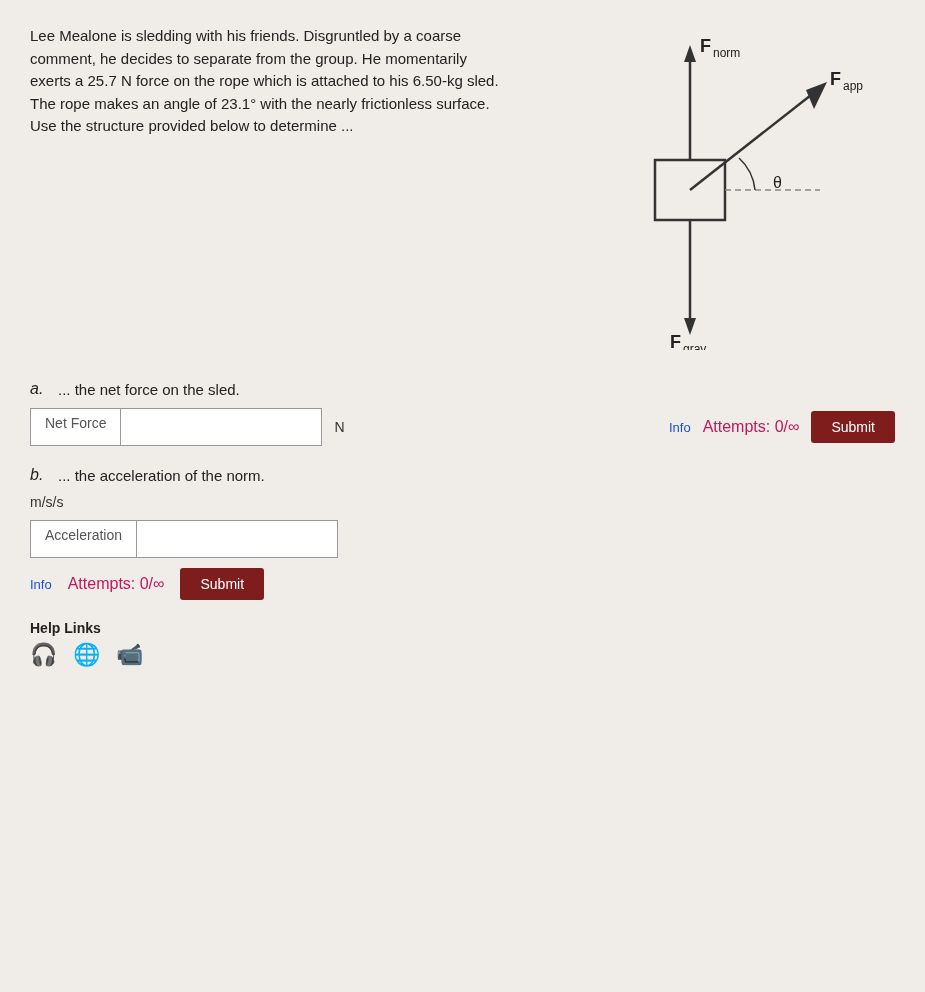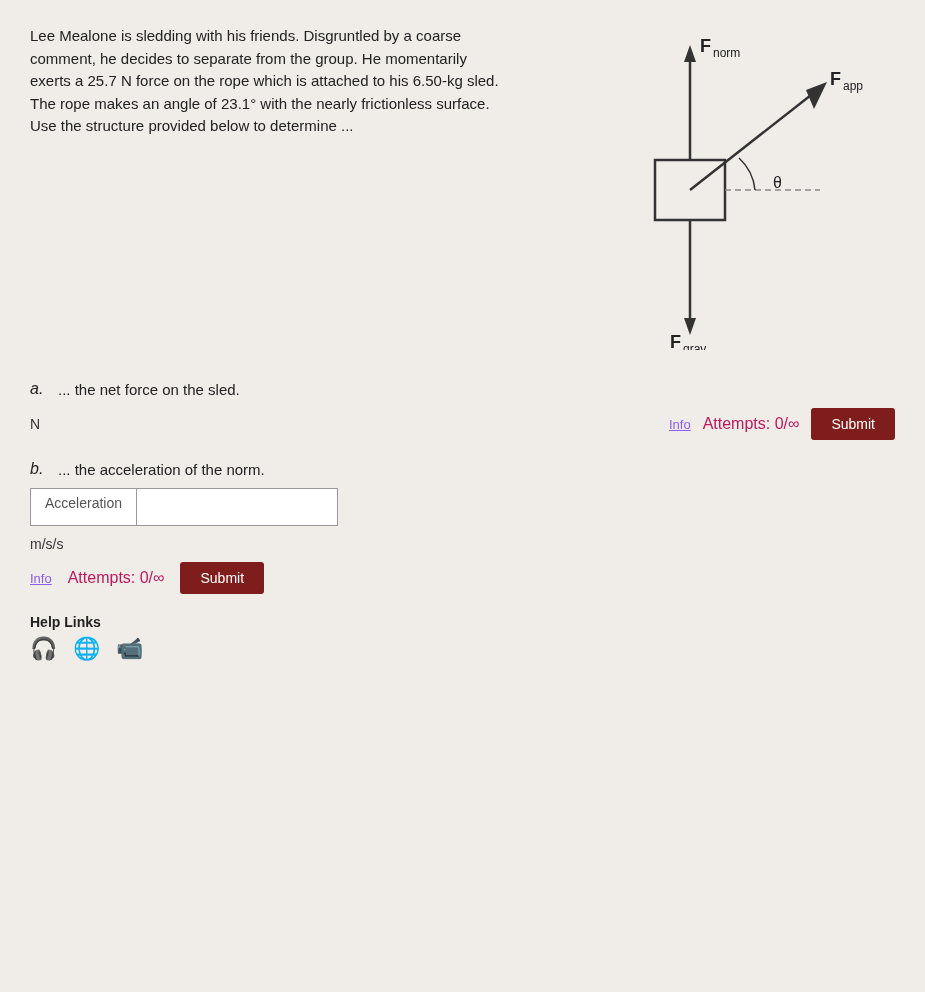--- a/index.html
+++ b/index.html
@@ -72,22 +72,21 @@
       outline: none;
     }
 
     .unit-label {
       font-size: 14px;
       color: #333;
     }
 
     .info-link {
       font-size: 13px;
-      color: #8b5cf6;
-      text-decoration: underline;
+      color: #1d4ed8;
       cursor: pointer;
     }
 
     .attempts-text {
       font-size: 16px;
       color: #be185d;
     }
 
     .submit-btn {
       background: #7f1d1d;
@@ -162,41 +161,45 @@
   </div>
 </div>
 
 <div class="section">
   <div class="section-header">
     <span class="section-label">a.</span>
     <span class="section-desc">... the net force on the sled.</span>
   </div>
   <div style="display:flex; align-items:center; gap:12px; flex-wrap:wrap;">
 
+    <div style="display:flex; align-items:stretch; border:1px solid #999;">
+      <div style="background:white; padding:6px 14px; font-size:14px; color:#555; border-right:1px solid #999;">Net Force</div>
+      <input type="text" class="answer-input" style="border: none; width: 200px;">
+    </div>
     <span class="unit-label">N</span>
     <span style="flex:1;"></span>
     <span class="info-link">Info</span>
     <span class="attempts-text">Attempts: 0/∞</span>
     <button class="submit-btn">Submit</button>
   </div>
 </div>
 
 <div class="section">
   <div class="section-header">
     <span class="section-label">b.</span>
     <span class="section-desc">... the acceleration of the norm.</span>
   </div>
 
+  <div style="display:flex; align-items:center; gap:12px; margin-bottom:10px;">
+    <span class="unit-label">m/s/s</span>
+  </div>
+
   <div style="display:flex; align-items:stretch; border:1px solid #999; width:fit-content; margin-bottom:10px;">
     <div style="background:white; padding:6px 14px; font-size:14px; color:#555; border-right:1px solid #999;">Acceleration</div>
     <input type="text" class="answer-input" style="border: none; width: 200px;">
-  </div>
-
-  <div style="display:flex; align-items:center; gap:12px; margin-bottom:10px;">
-    <span class="unit-label">m/s/s</span>
   </div>
   <div style="display:flex; align-items:center; gap:16px;">
     <span class="info-link">Info</span>
     <span class="attempts-text">Attempts: 0/∞</span>
     <button class="submit-btn">Submit</button>
   </div>
 </div>
 
 <div class="help-links-section">
   <div class="help-links-title">Help Links</div>

